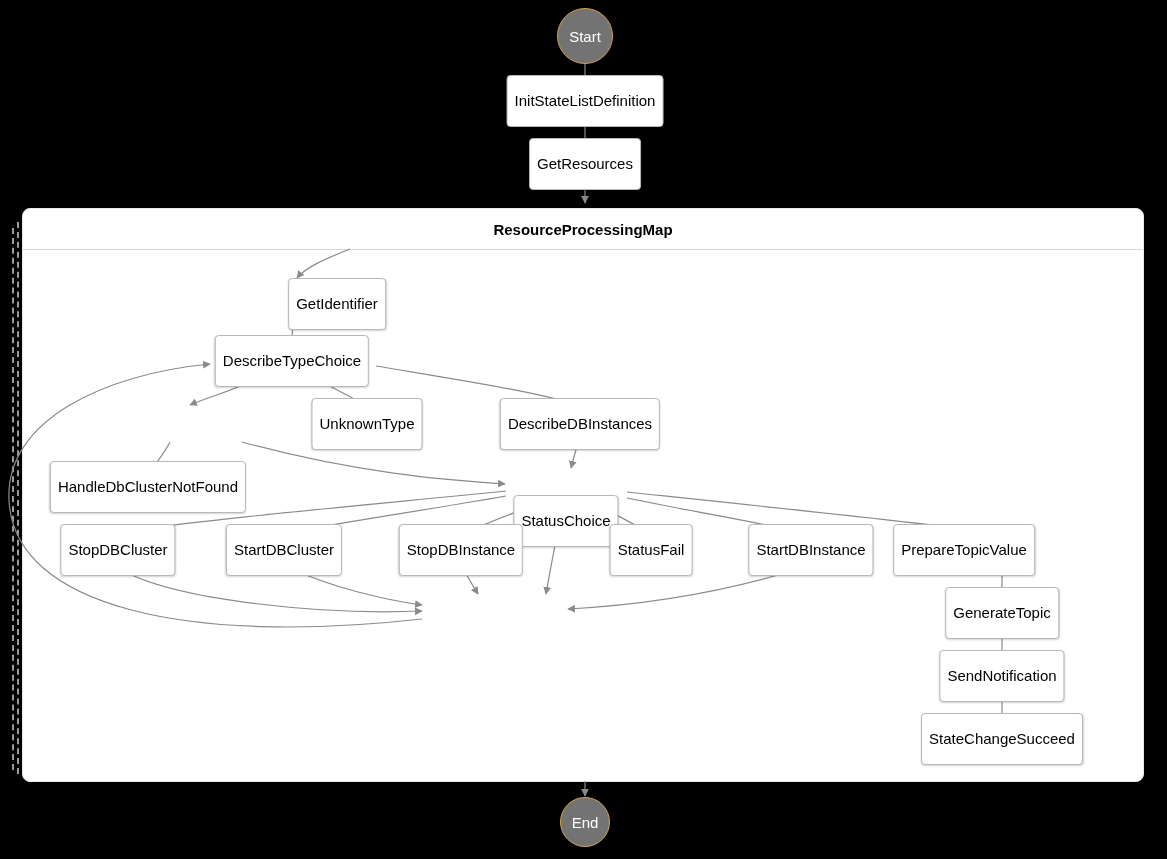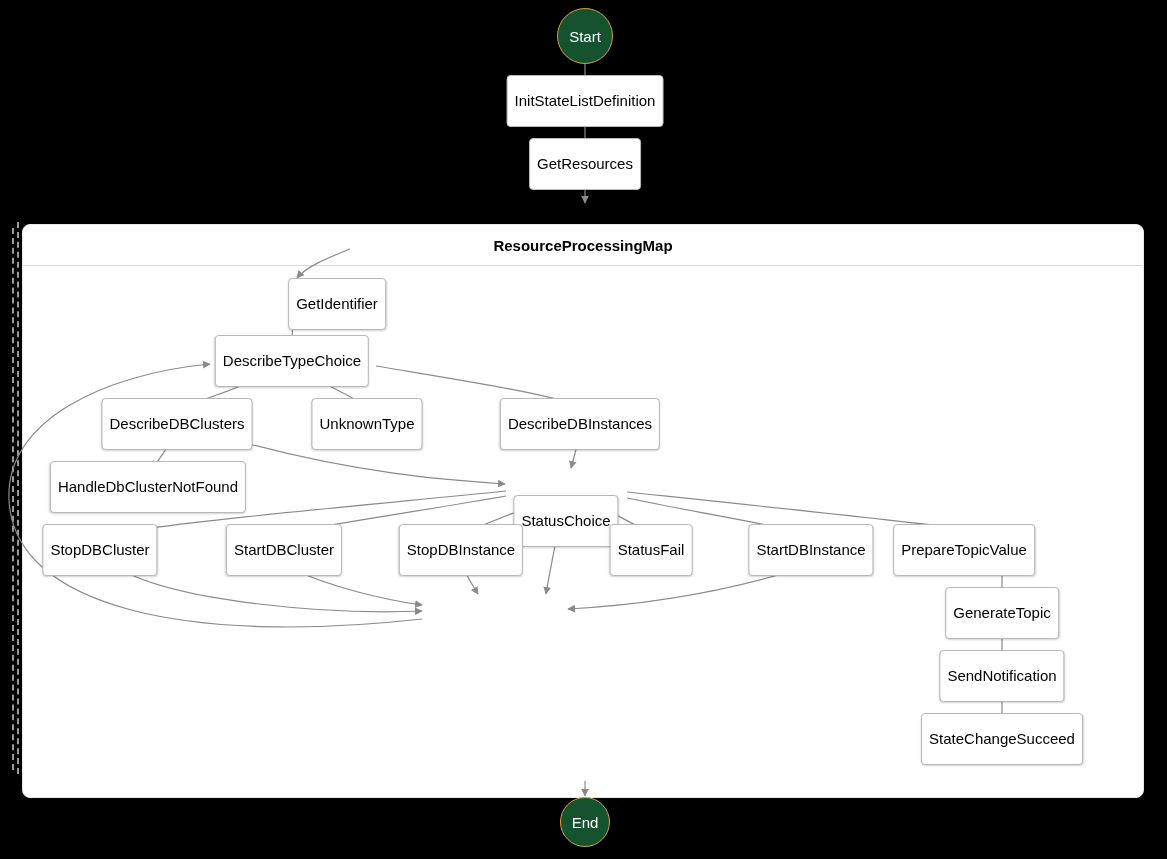--- a/index.html
+++ b/index.html
@@ -4,21 +4,21 @@
 <style>
   html, body { margin:0; padding:0; }
   body {
     width:1167px; height:859px; position:relative; overflow:hidden;
     background:#000000;
     font-family:"Liberation Sans", sans-serif;
   }
   .canvas { position:absolute; inset:0; }
 
   .map-container {
-    position:absolute; left:22px; top:224px; width:1122px; height:574px;
+    position:absolute; left:22px; top:208px; width:1122px; height:574px;
     background:#ffffff; border:1px solid #e8e8e8; border-radius:8px;
     z-index:1; box-sizing:border-box;text-align:right;
   }
   .map-header {
     height:40px; border-bottom:1px solid #d9d9d9;
     display:flex; align-items:center; justify-content:center;
     font-weight:bold; font-size:15px; color:#000;
   }
   .stack-line {
     position:absolute; width:0; border-left:2px dashed #9a9a9a; z-index:0;
@@ -33,21 +33,21 @@
   .node {
     position:absolute; transform:translate(-50%,-50%);
     background:#ffffff; border:1px solid #b8b8b8; border-radius:4px;
     padding:16px 7px; font-size:15px; line-height:18px; color:#000;
     white-space:nowrap; z-index:3; box-shadow:0 1px 2px rgba(0,0,0,0.18);
     cursor:pointer;
   }
 
   .terminal {
     position:absolute; transform:translate(-50%,-50%);
-    border-radius:50%; background:#14532d; border:1px solid #d8a040;
+    border-radius:50%; background:#737373; border:1px solid #d8a040;
     color:#ffffff; display:flex; align-items:center; justify-content:center;
     font-size:15px; z-index:3;
   }
   .terminal.start { left:585px; top:36px;  width:54px; height:54px; }
   .terminal.end   { left:585px; top:822px; width:48px; height:48px; }
 </style>
 </head>
 <body>
 
 <div class="canvas">
@@ -100,26 +100,25 @@
     <span>Start</span>
   </div>
   <div class="terminal end">
     <span>End</span>
   </div>
 
   <div class="node" style="left:585px; top:101px;">InitStateListDefinition</div>
   <div class="node" style="left:585px; top:164px;">GetResources</div>
   <div class="node" style="left:293px; top:304px;margin-left:44px;">GetIdentifier</div>
   <div class="node" style="left:292px; top:361px;">DescribeTypeChoice</div>
-  <div class="node" style="left:177px; top:424px;">DescribeDBClusters</div>
   <div class="node" style="left:367px; top:424px;">UnknownType</div>
   <div class="node" style="left:580px; top:424px;">DescribeDBInstances</div>
   <div class="node" style="left:148px; top:487px;text-align:center;">HandleDbClusterNotFound</div>
   <div class="node" style="left:566px; top:487px;margin-top:34px;">StatusChoice</div>
-  <div class="node" style="left:100px; top:550px;">StopDBCluster</div>
+  <div class="node" style="left:118px; top:550px;">StopDBCluster</div>
   <div class="node" style="left:284px; top:550px;">StartDBCluster</div>
   <div class="node" style="left:461px; top:550px;">StopDBInstance</div>
   <div class="node" style="left:651px; top:550px;">StatusFail</div>
   <div class="node" style="left:811px; top:550px;">StartDBInstance</div>
   <div class="node" style="left:964px; top:550px;">PrepareTopicValue</div>
   <div class="node" style="left:1002px; top:613px;">GenerateTopic</div>
   <div class="node" style="left:1002px; top:676px;">SendNotification</div>
   <div class="node" style="left:1002px; top:739px;">StateChangeSucceed</div>
 
 </div>

